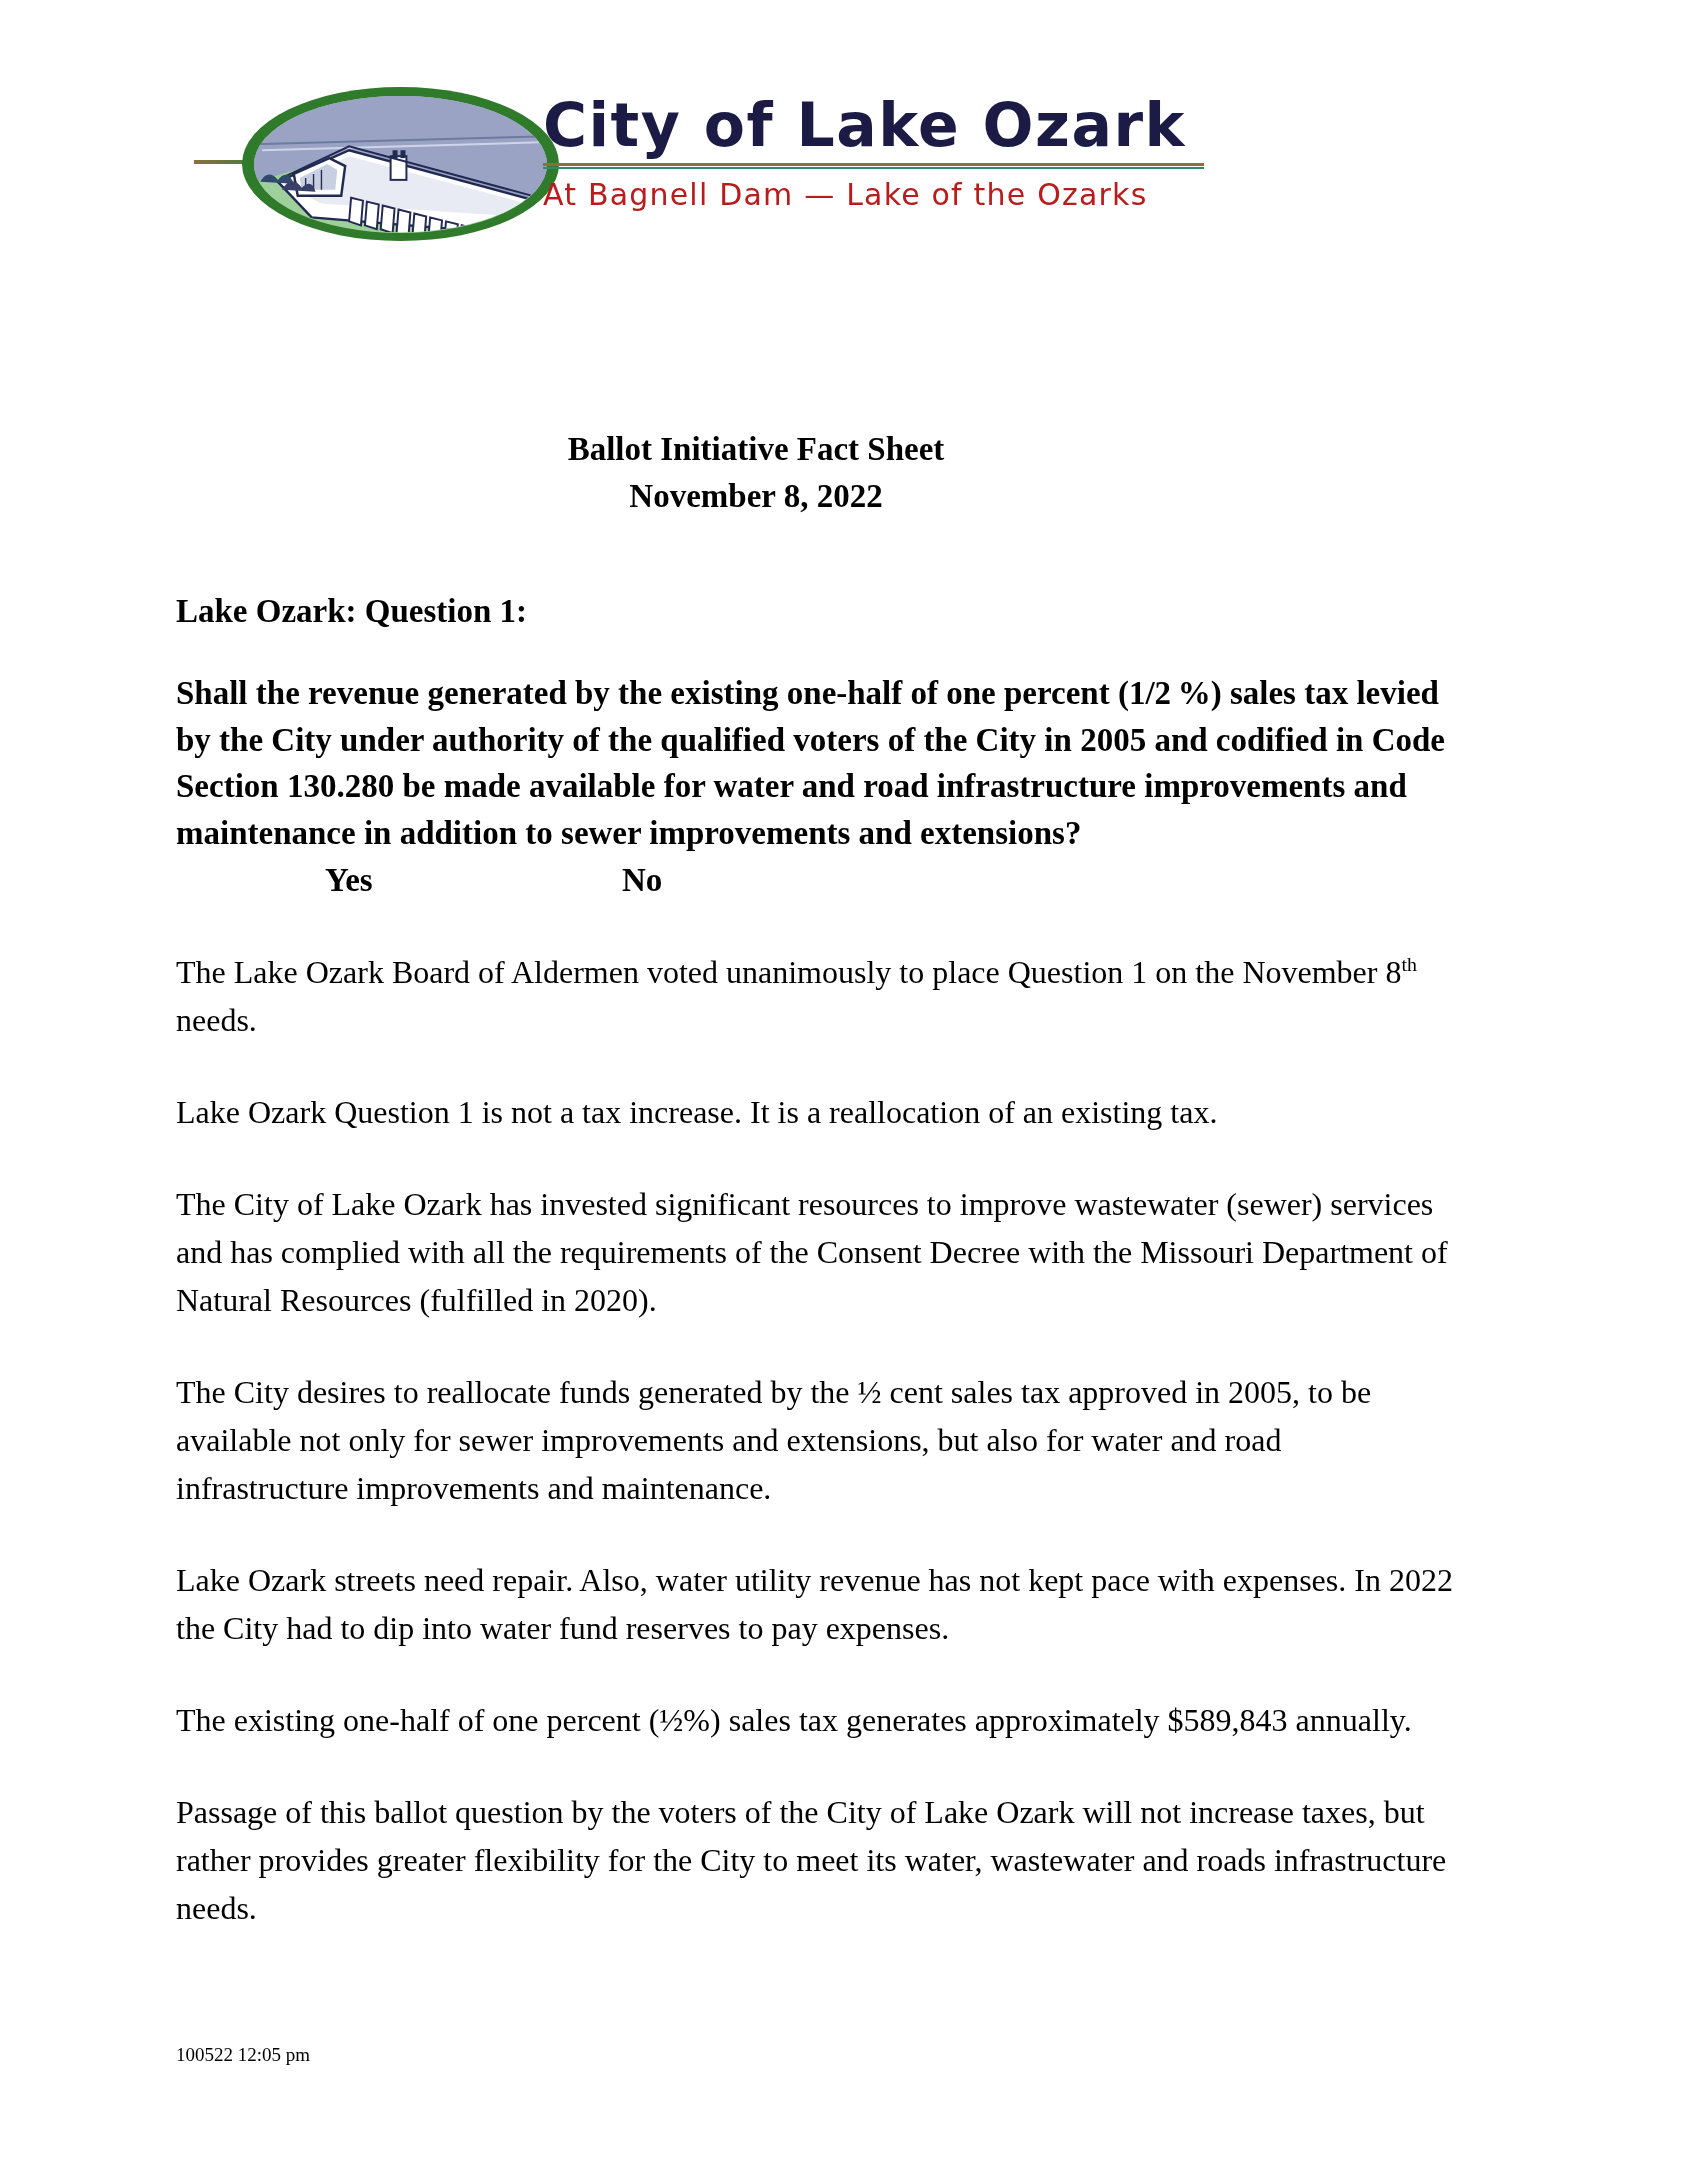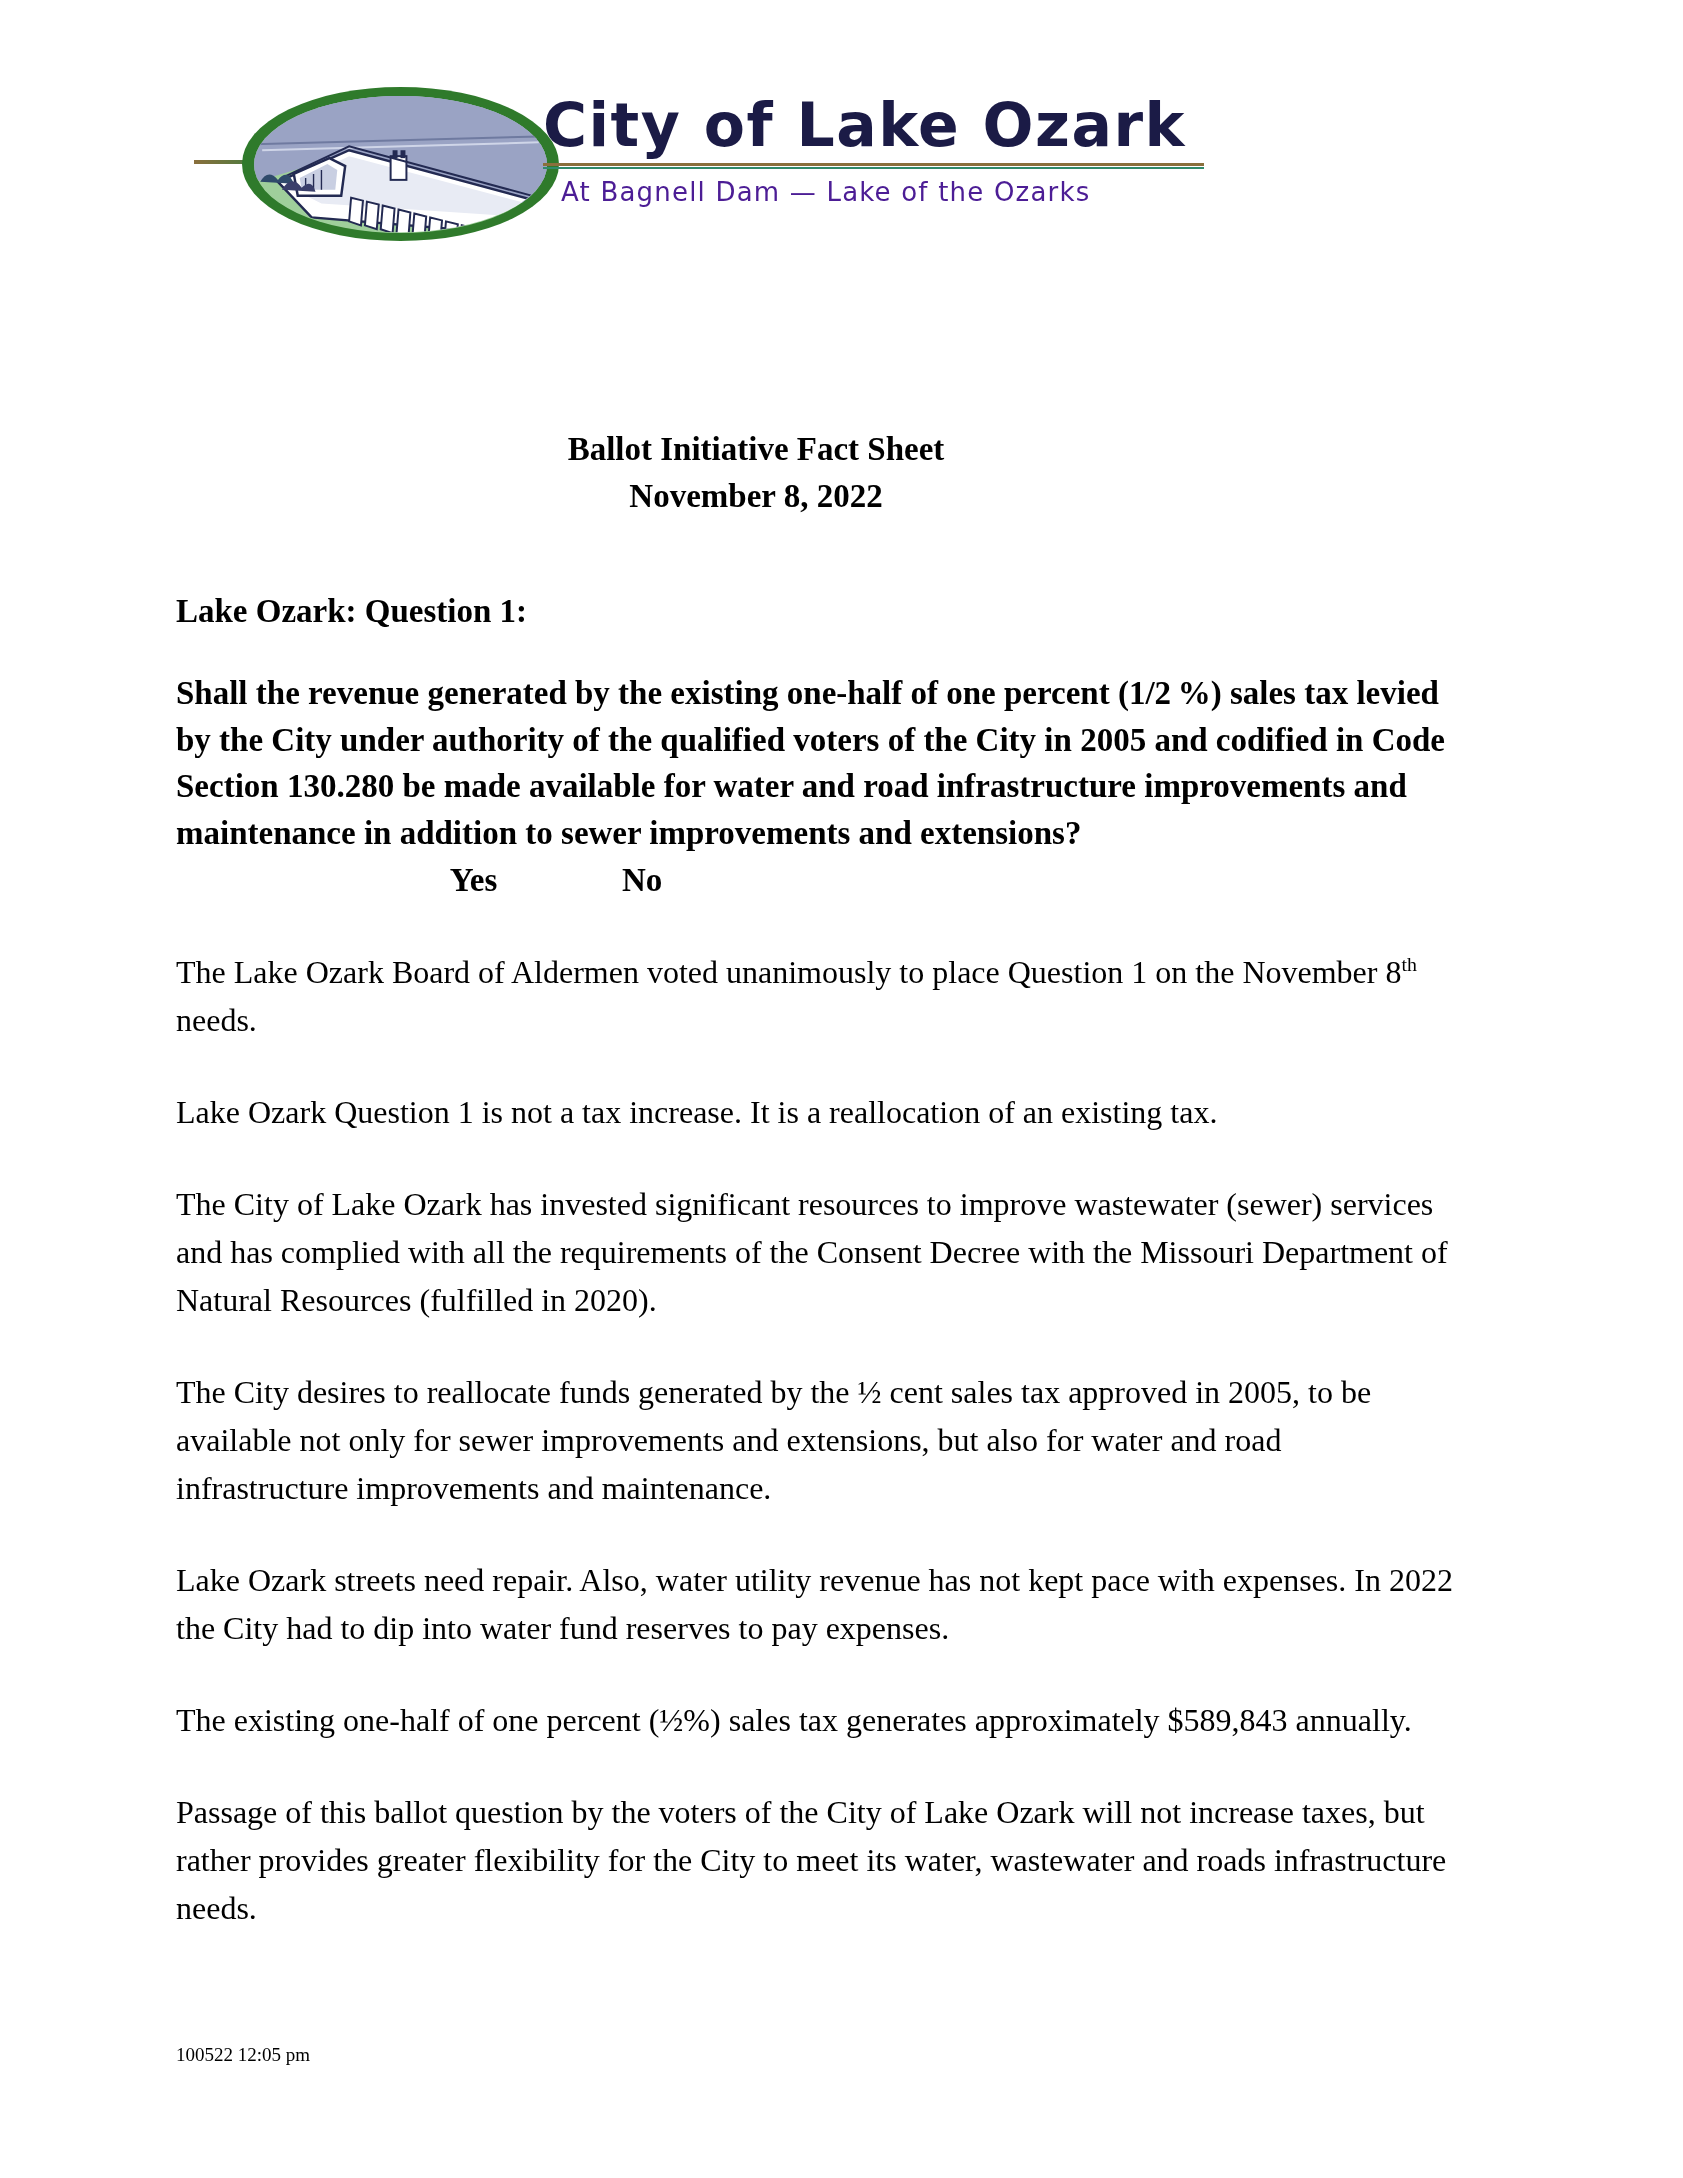--- a/index.html
+++ b/index.html
@@ -114,25 +114,24 @@
     background: #8a6f3c;
   }
   .wordmark-rule2 {
     width: 661px;
     height: 2px;
     background: #2f8a6b;
     margin-top: 1px;
   }
   .tagline {
     font-family: "DejaVu Sans", sans-serif;
-    font-size: 26px;
-    color: #4c1d95;
+    font-size: 30px;
+    color: #b91c1c;
     letter-spacing: 1.2px;
     margin-top: 8px;
-    margin-left: 18px;
     white-space: nowrap;
   }
 
   
   .doc {
     position: absolute;
     left: 176px;
     top: 426px;
     width: 1287px;
   }
@@ -154,21 +153,21 @@
     font-weight: bold;
   }
 
   .q-body {
     margin-top: 40px;
     font-size: 33px;
     font-weight: bold;
     line-height: 1.42;
     width: 1287px;
   }
-  .ans-yes { display: inline-block; width: 297px; text-align: center; padding-left: 149px; }
+  .ans-yes { display: inline-block; width: 297px; text-align: left; padding-left: 149px; }
   .ans-no  { display: inline-block; }
 
   .para {
     margin-top: 44px;
     font-size: 32px;
     line-height: 1.50;
     width: 1282px;
   }
   sup {
     font-size: 0.62em;

